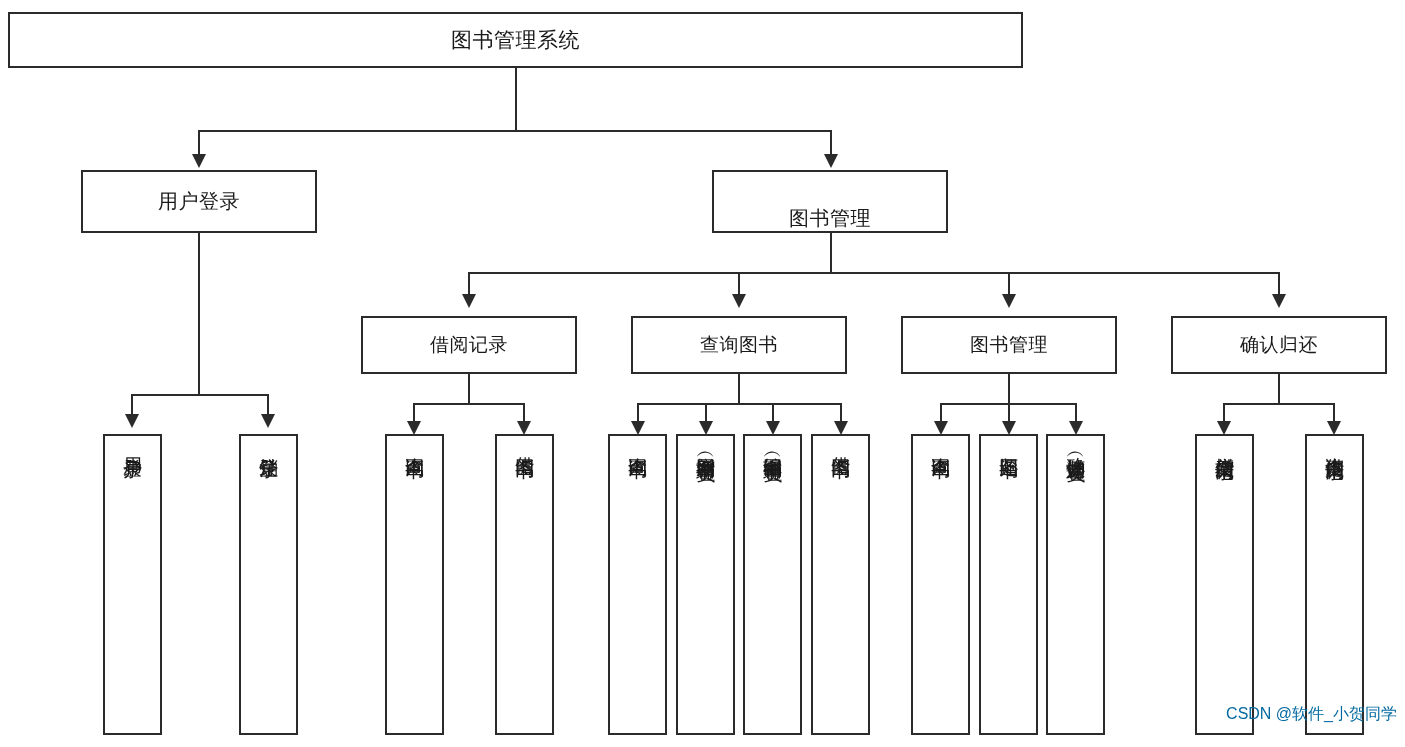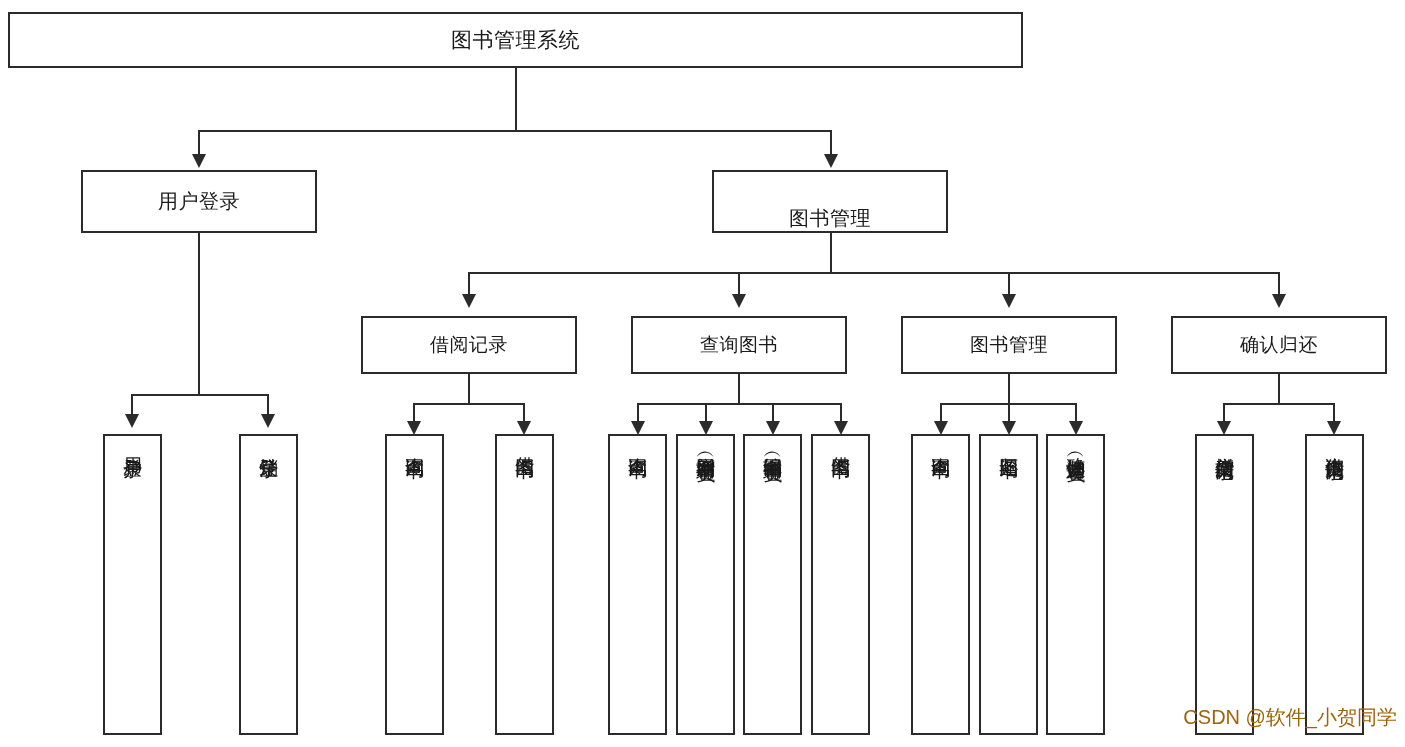--- a/index.html
+++ b/index.html
@@ -74,23 +74,23 @@
     width: 0;
     height: 0;
     border-left: 7px solid transparent;
     border-right: 7px solid transparent;
     border-top: 14px solid #2b2b2b;
   }
   
   #watermark {
     position: absolute;
     right: 8px;
-    bottom: 16px;
-    font-size: 20px;
-    color: #a16207;
+    bottom: 22px;
+    font-size: 16px;
+    color: #0369a1;
     white-space: nowrap;
     pointer-events: none;
   }
 </style>
 </head>
 <body>
 
 <div id="canvas">
 
   <div class="node root" style="left:8px; top:12px; width:1015px; height:56px;">

